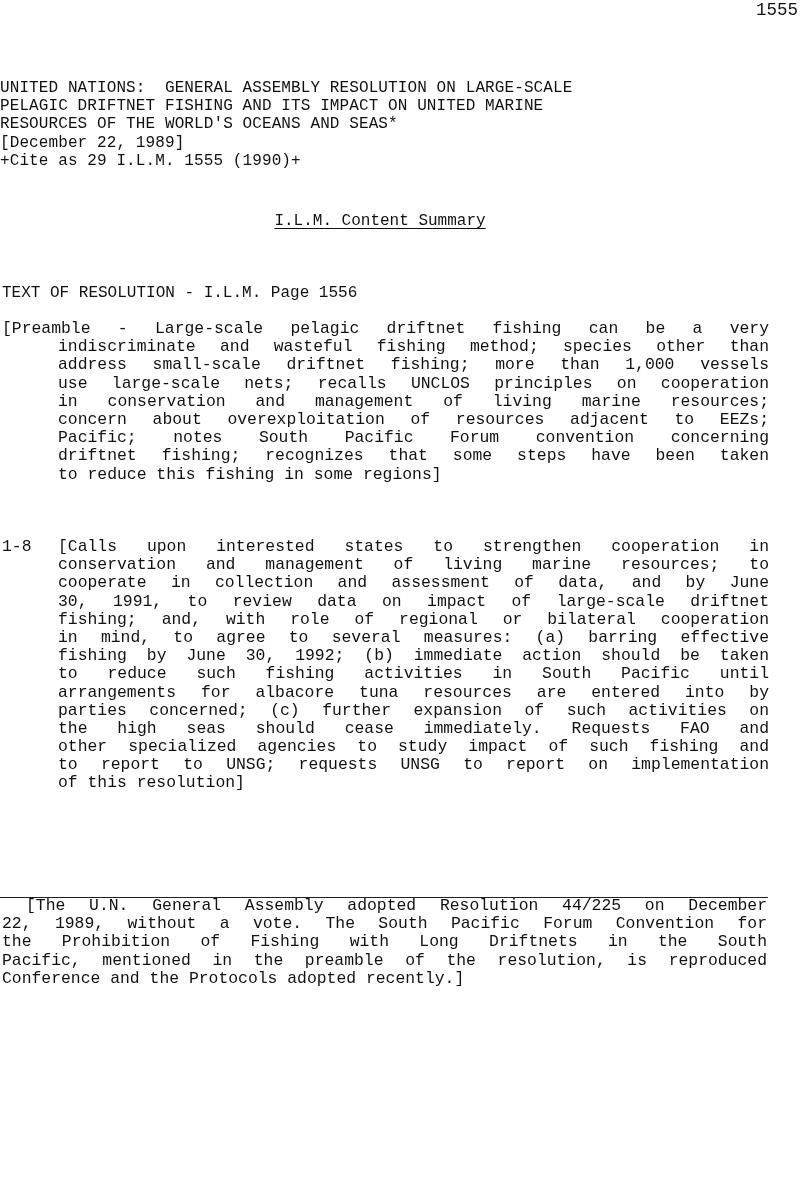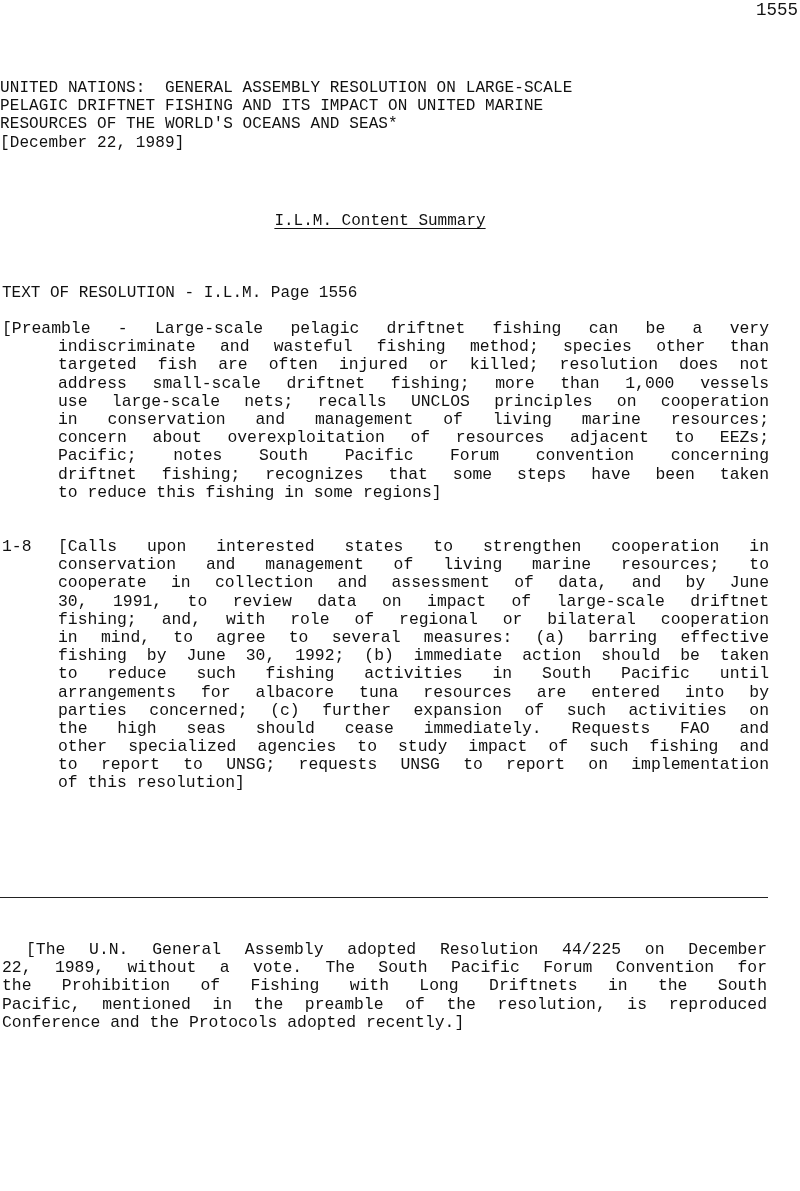--- a/index.html
+++ b/index.html
@@ -17,44 +17,44 @@
   .section-heading { position: absolute; top: 284px; left: 2px; font-size: 16px; line-height: 18px; white-space: pre; }
   .para { position: absolute; font-size: 16.4px; line-height: 18.2px; }
   .para .line { display: block; text-align: justify; text-align-last: justify; height: 18.2px; white-space: normal; }
   .para .line.last { text-align-last: left; }
   .preamble { top: 320px; left: 2px; width: 767px; }
   .preamble .indent { margin-left: 56px; }
   .ops-num { position: absolute; top: 538px; left: 2px; font-size: 16.4px; line-height: 18.2px; }
   .ops { top: 538px; left: 58px; width: 711px; }
   .footnote-rule { position: absolute; top: 897px; left: 0; width: 768px; height: 1px; background: #222; }
   .footnote { top: 897px; left: 2px; width: 765px; }
-  .footnote .first { padding-left: 24px; margin-top: 44px; }
+  .footnote .first { padding-left: 24px; }
 </style>
 </head>
 <body>
 
 <div class="page-number">1555</div>
 
 <div class="title-block">
   <div>UNITED NATIONS:  GENERAL ASSEMBLY RESOLUTION ON LARGE-SCALE</div>
   <div>PELAGIC DRIFTNET FISHING AND ITS IMPACT ON UNITED MARINE</div>
   <div>RESOURCES OF THE WORLD'S OCEANS AND SEAS*</div>
   <div>[December 22, 1989]</div>
+  <div>+Cite as 29 I.L.M. 1555 (1990)+</div>
 </div>
 
 <div class="summary-heading">
   <span>I.L.M. Content Summary</span>
 </div>
 
 <div class="section-heading">TEXT OF RESOLUTION - I.L.M. Page 1556</div>
 
 <div class="para preamble">
   <span class="line">[Preamble - Large-scale pelagic driftnet fishing can be a very</span>
   <span class="line indent">indiscriminate and wasteful fishing method; species other than</span>
-  <span class="line indent">targeted fish are often injured or killed; resolution does not</span>
   <span class="line indent">address small-scale driftnet fishing; more than 1,000 vessels</span>
   <span class="line indent">use large-scale nets; recalls UNCLOS principles on cooperation</span>
   <span class="line indent">in conservation and management of living marine resources;</span>
   <span class="line indent">concern about overexploitation of resources adjacent to EEZs;</span>
   <span class="line indent">Pacific; notes South Pacific Forum convention concerning</span>
   <span class="line indent">driftnet fishing; recognizes that some steps have been taken</span>
   <span class="line indent last">to reduce this fishing in some regions]</span>
 </div>
 
 <div class="ops-num">1-8</div>

